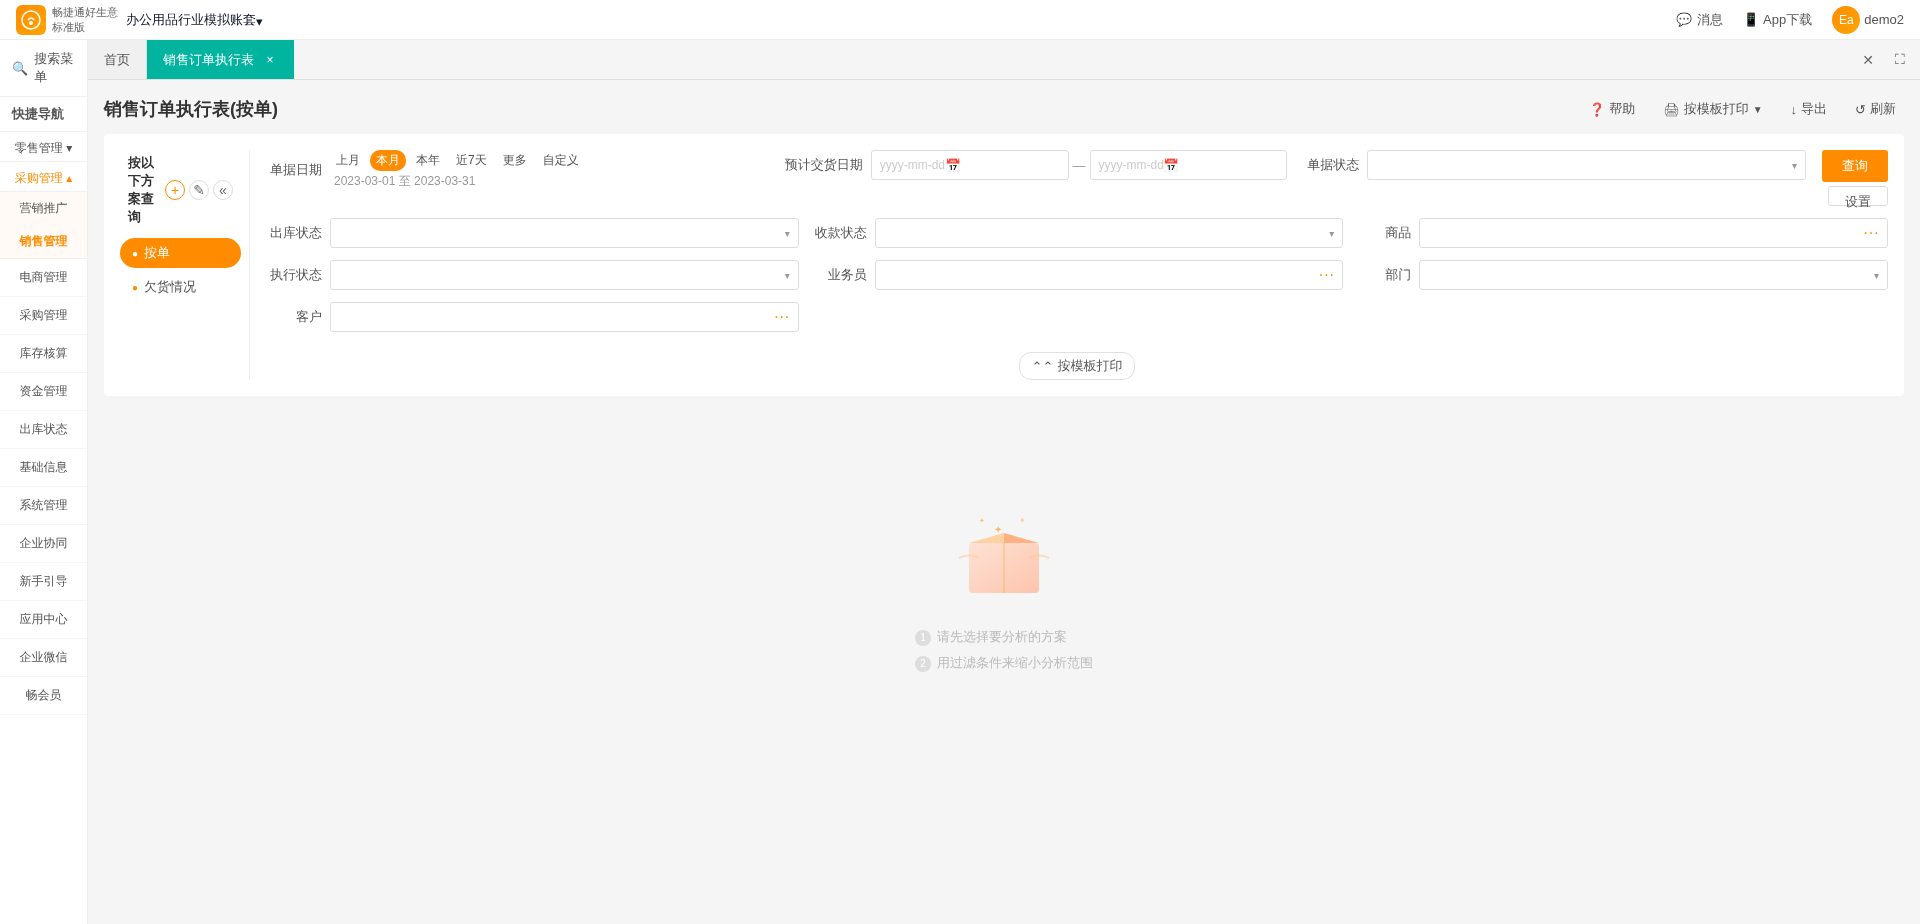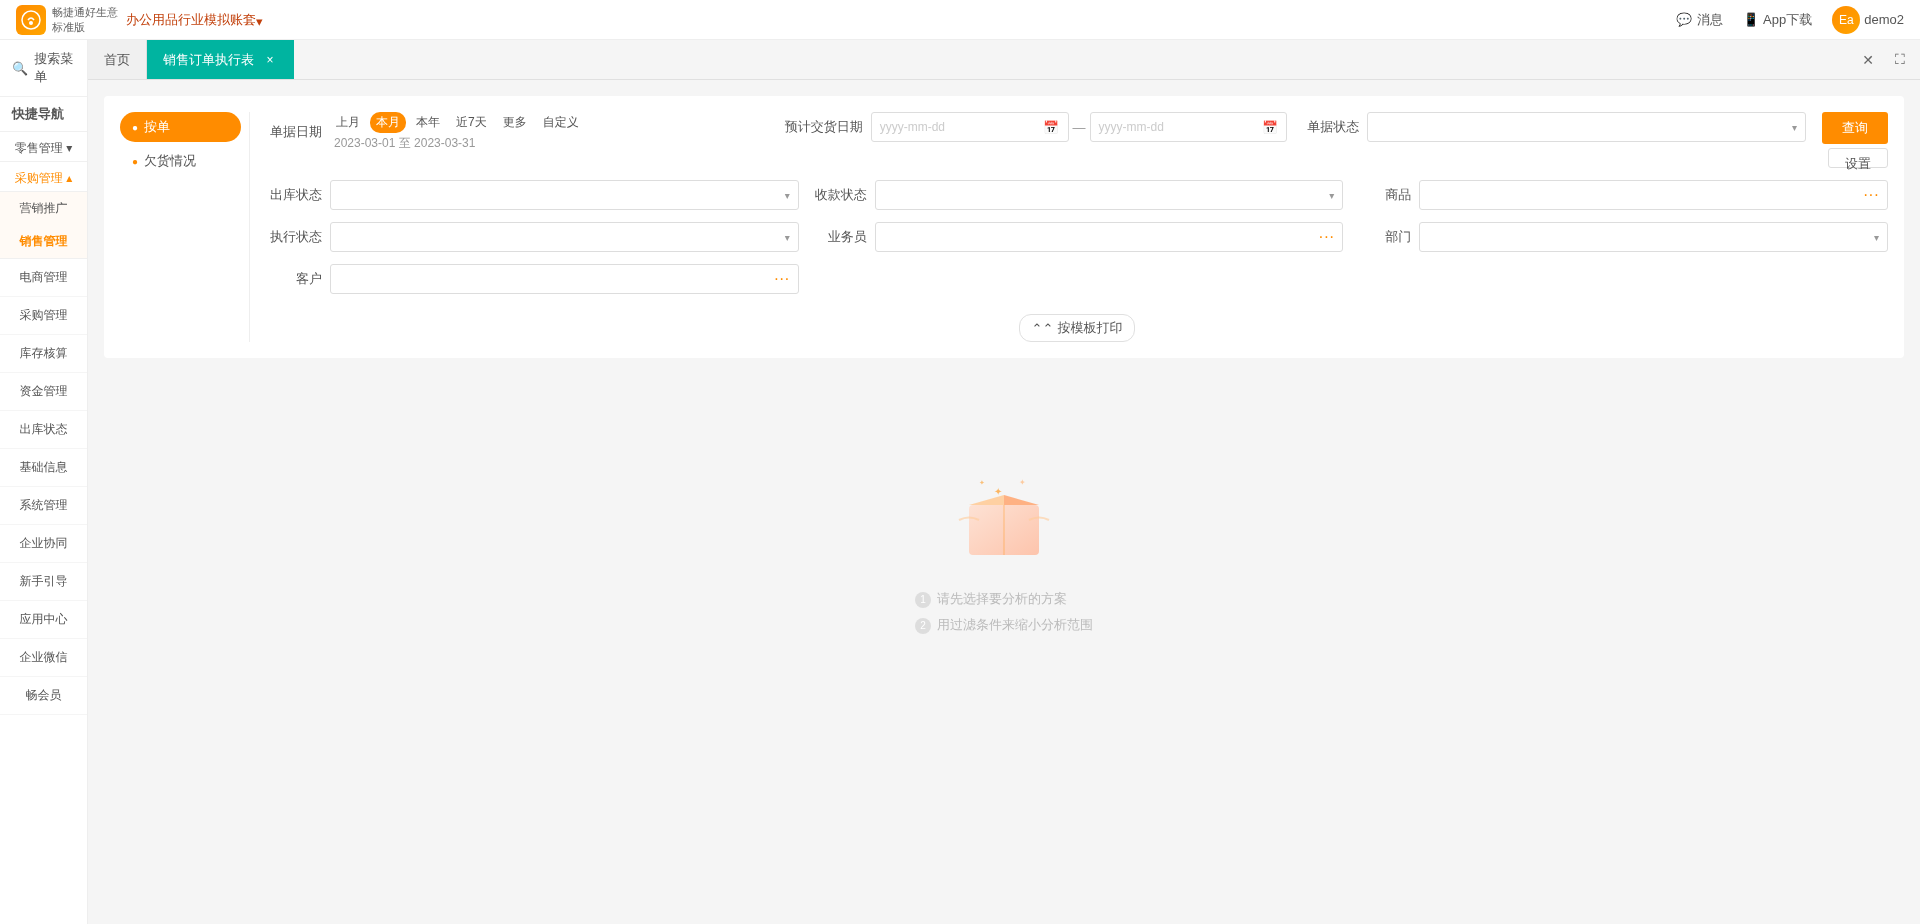--- a/index.html
+++ b/index.html
@@ -35,21 +35,21 @@
       justify-content: center;
       color: white;
       font-size: 14px;
       font-weight: bold;
     }
     .logo-text { font-size: 11px; color: #666; line-height: 1.3; }
     .company-select {
       display: flex;
       align-items: flex-end;
       gap: 0;
-      color: #c2410c;
+      color: #0f172a;
       font-size: 13px;
       cursor: pointer;
     }
     .top-header-right {
       display: flex;
       align-items: center;
       gap: 20px;
       color: #555;
       font-size: 13px;
     }
@@ -339,21 +339,21 @@
       flex: 1;
       height: 30px;
       border: 1px solid #ddd;
       border-radius: 3px;
       padding: 0 8px;
       font-size: 12px;
       color: #999;
       background: white;
       display: flex;
       align-items: center;
-      justify-content: space-between;
+      justify-content: flex-start;
     }
     .date-sep { color: #999; }
     .date-shortcuts {
       display: flex;
       gap: 4px;
       margin-bottom: 2px;
     }
     .date-shortcut {
       padding: 2px 6px;
       font-size: 12px;
@@ -563,25 +563,54 @@
         <span class="tab-close">×</span>
       </div>
       <div class="tab-bar-actions">
         <div class="tab-bar-btn">✕</div>
         <div class="tab-bar-btn">⛶</div>
       </div>
     </div>
 
     <div class="page-content">
 
+      <div class="page-header">
+        <div class="page-title">销售订单执行表(按单)</div>
+        <div class="page-actions">
+          <div class="page-action-btn">
+            <span>❓</span>
+            <span>帮助</span>
+          </div>
+          <div class="page-action-btn has-arrow">
+            <span>🖨</span>
+            <span>按模板打印</span>
+          </div>
+          <div class="page-action-btn">
+            <span>↓</span>
+            <span>导出</span>
+          </div>
+          <div class="page-action-btn">
+            <span>↺</span>
+            <span>刷新</span>
+          </div>
+        </div>
+      </div>
 
       <div class="filter-panel">
         <div class="filter-layout">
 
           <div class="left-nav">
+            <div class="left-nav-header">
+              <span class="left-nav-title">按以下方案查询</span>
+              <div class="left-nav-actions">
+                <div class="left-nav-btn orange">+</div>
+                <div class="left-nav-btn">✎</div>
+                <div class="left-nav-btn">«</div>
+              </div>
+            </div>
             <div class="nav-item active">
               <span style="color: white; font-size: 10px;">●</span>
               <span>按单</span>
             </div>
             <div class="nav-item">
               <span style="color: #ff8c00; font-size: 10px;">●</span>
               <span>欠货情况</span>
             </div>
           </div>
 

